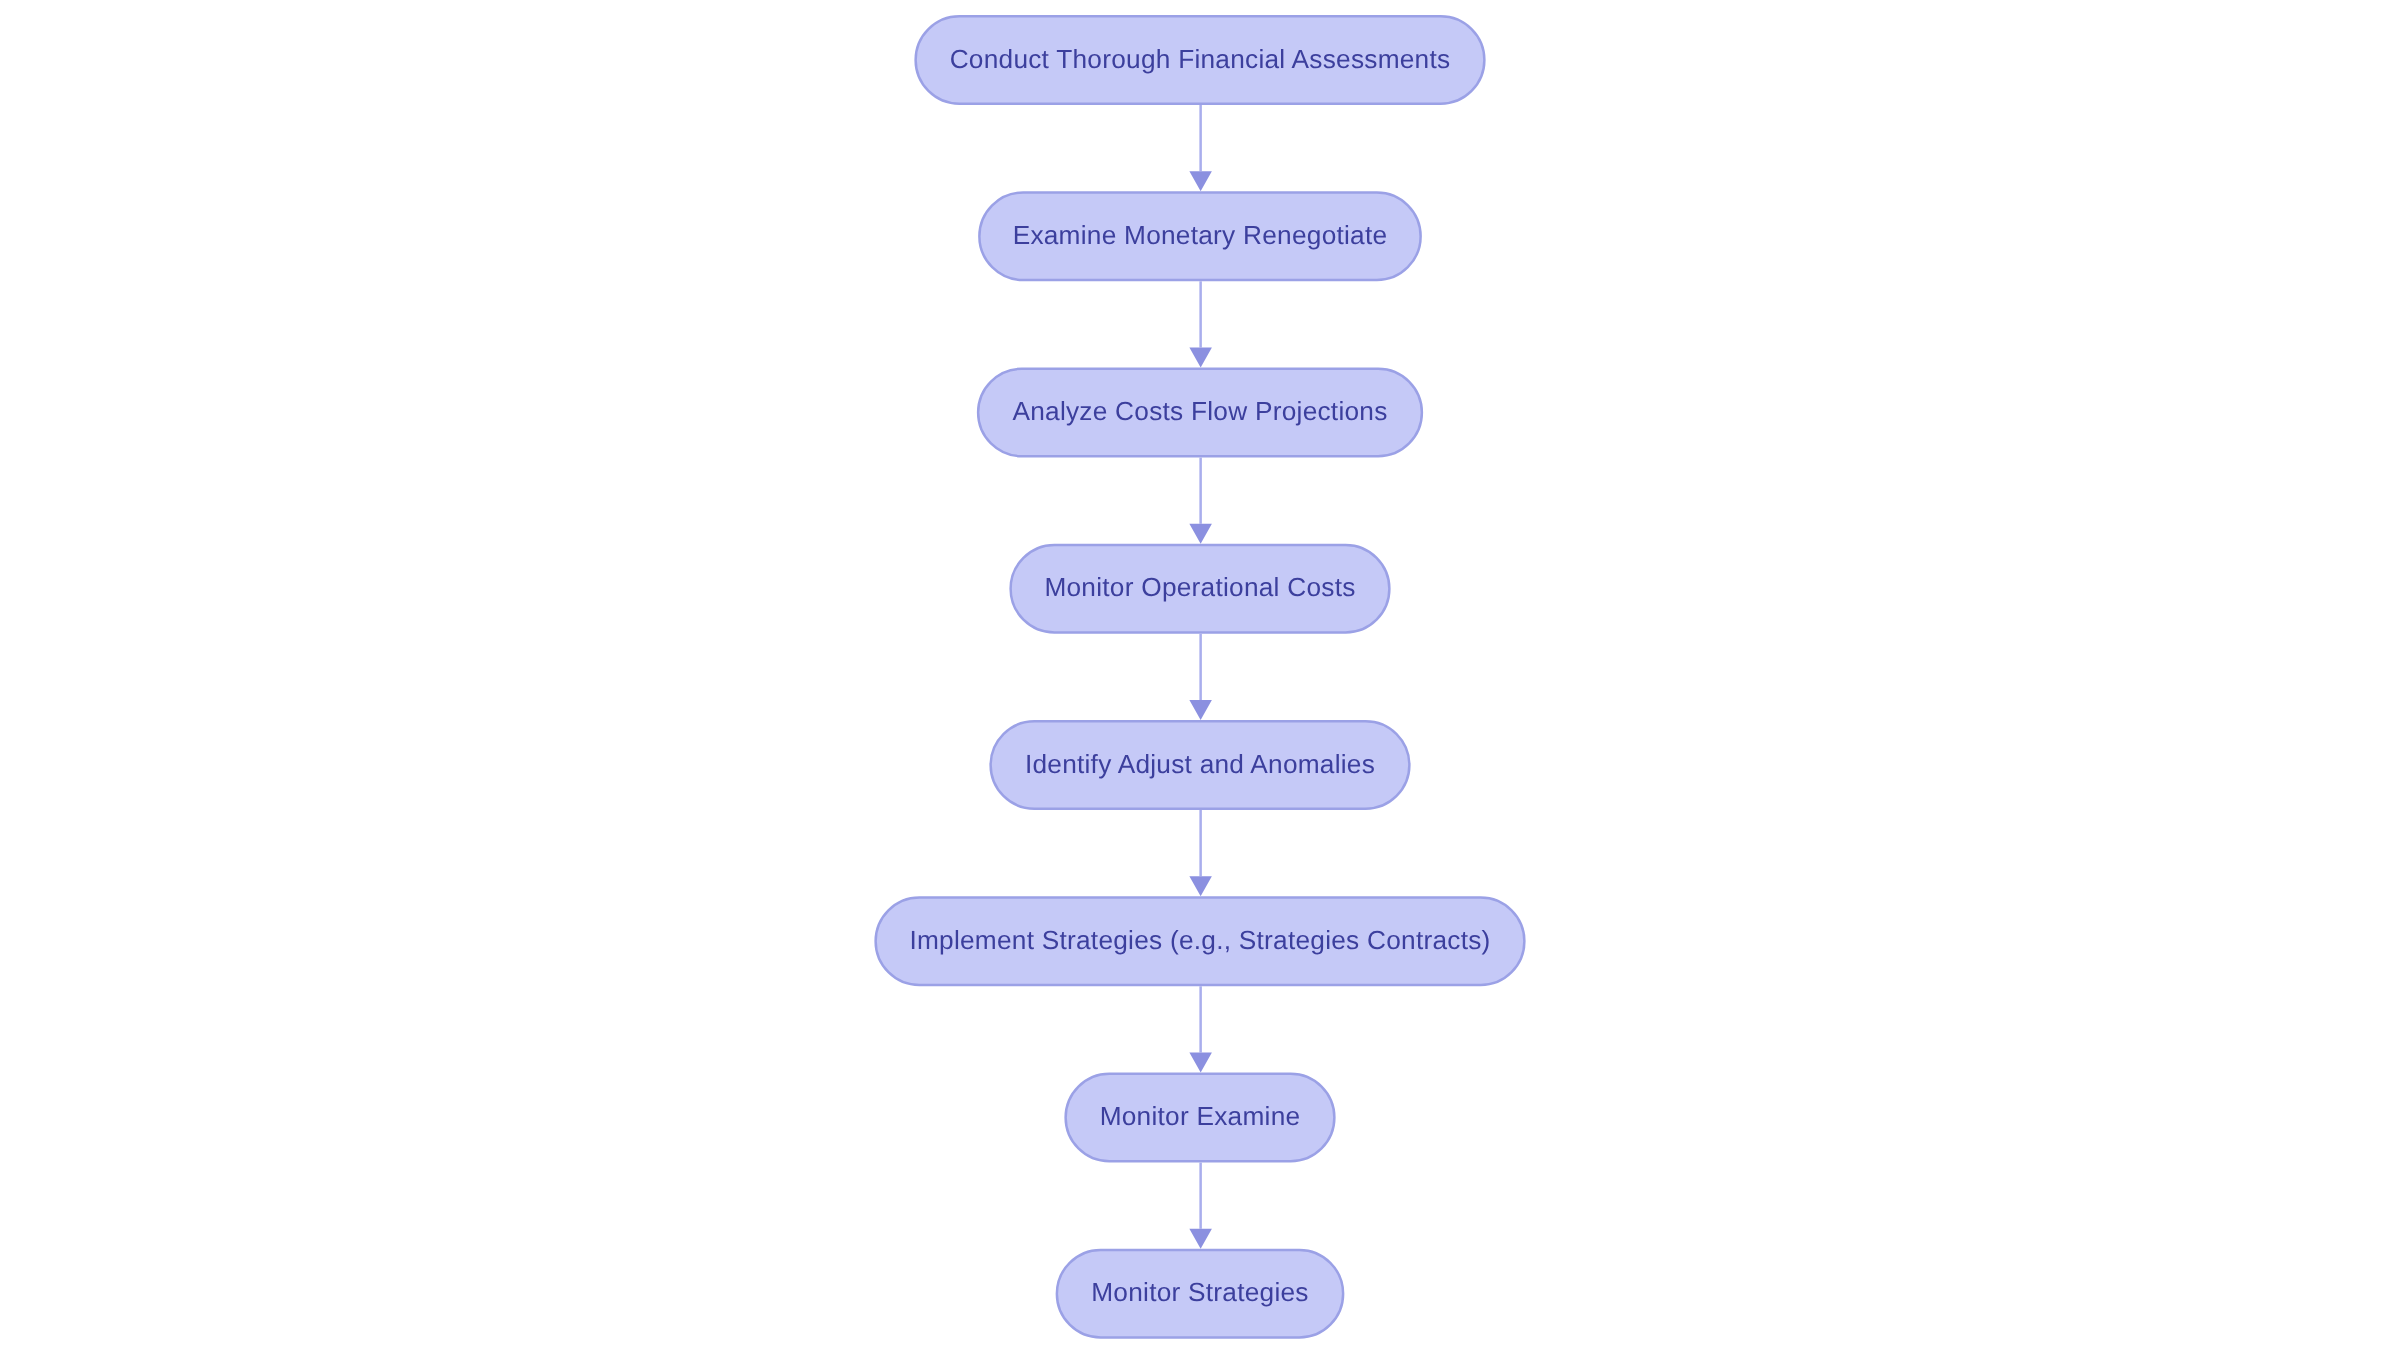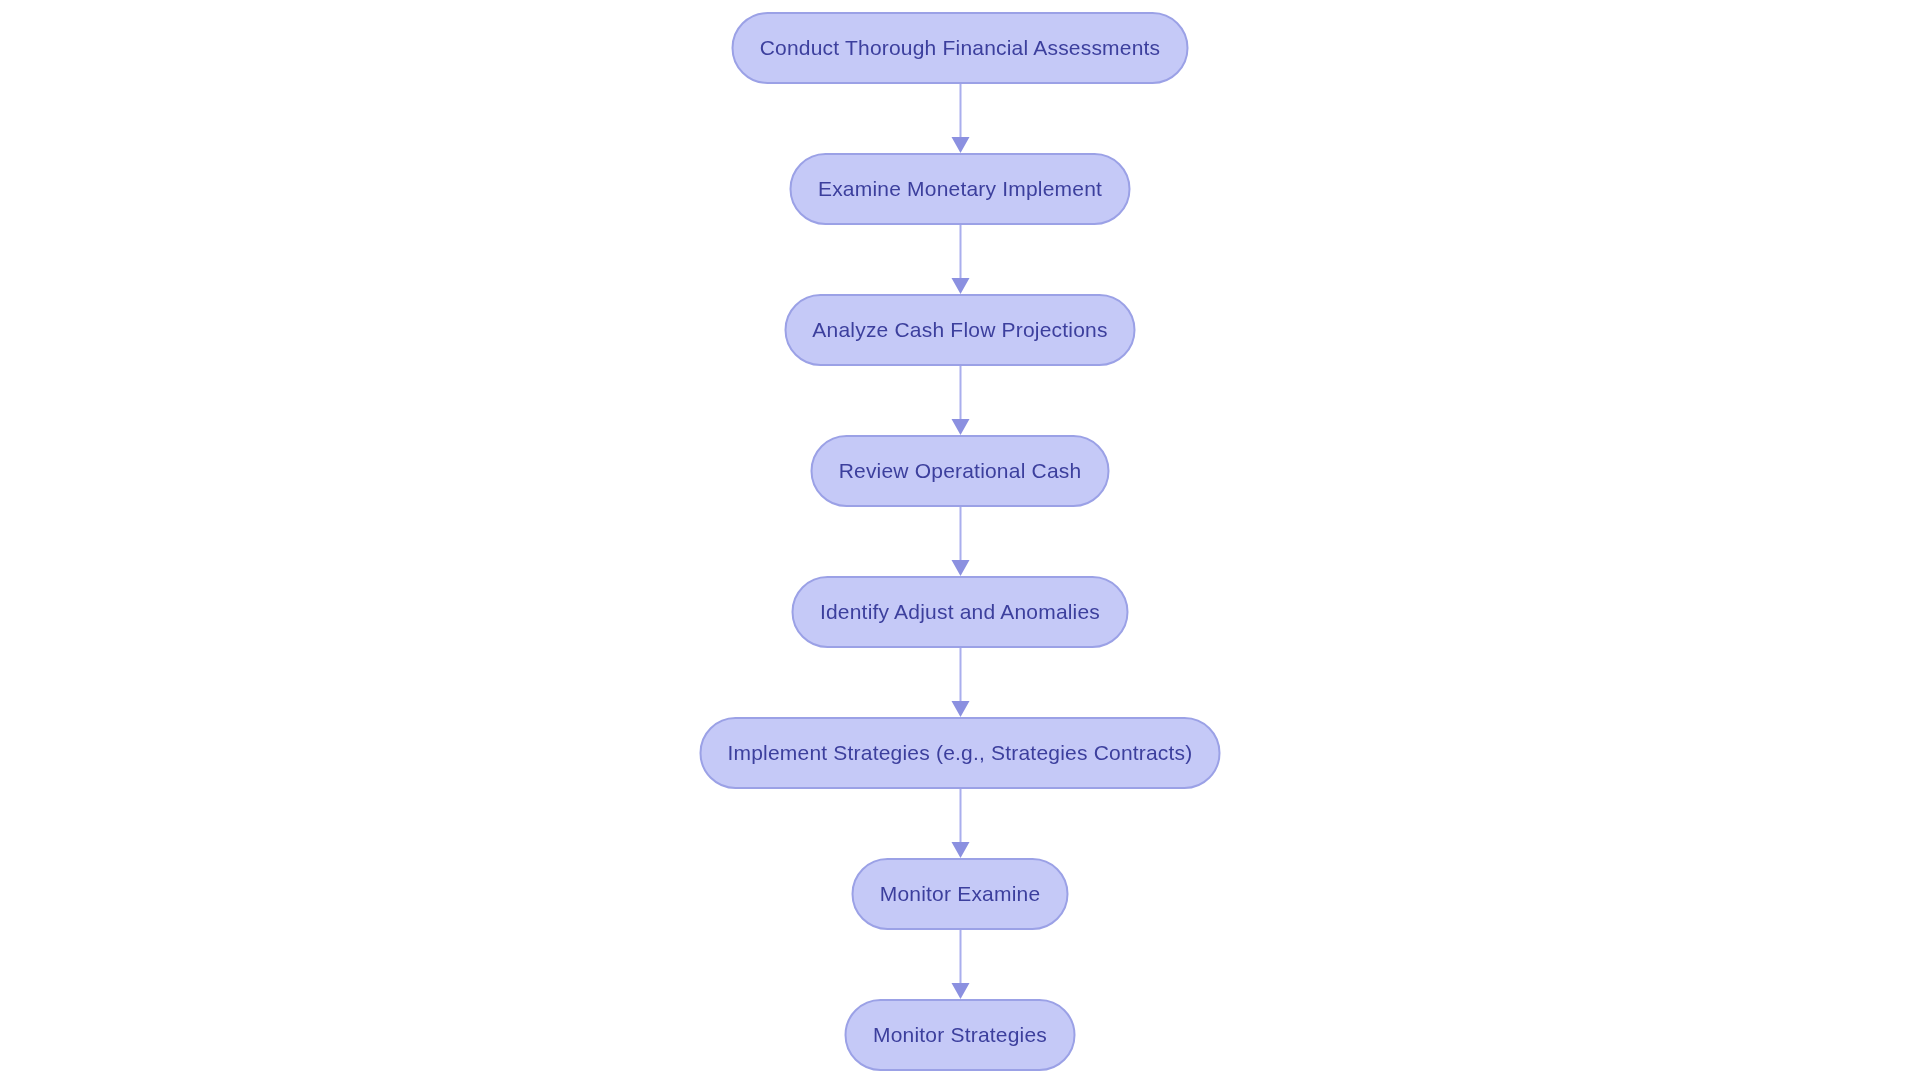--- a/index.html
+++ b/index.html
@@ -65,35 +65,35 @@
 <div class="canvas">
   <div class="flow">
 
     <div class="node">Conduct Thorough Financial Assessments</div>
 
     <div class="arrow">
       <span class="line"></span>
       <span class="head"></span>
     </div>
 
-    <div class="node">Examine Monetary Implement</div>
+    <div class="node">Examine Monetary Renegotiate</div>
 
     <div class="arrow">
       <span class="line"></span>
       <span class="head"></span>
     </div>
 
-    <div class="node">Analyze Cash Flow Projections</div>
+    <div class="node">Analyze Costs Flow Projections</div>
 
     <div class="arrow">
       <span class="line"></span>
       <span class="head"></span>
     </div>
 
-    <div class="node">Review Operational Cash</div>
+    <div class="node">Monitor Operational Costs</div>
 
     <div class="arrow">
       <span class="line"></span>
       <span class="head"></span>
     </div>
 
     <div class="node">Identify Adjust and Anomalies</div>
 
     <div class="arrow">
       <span class="line"></span>

